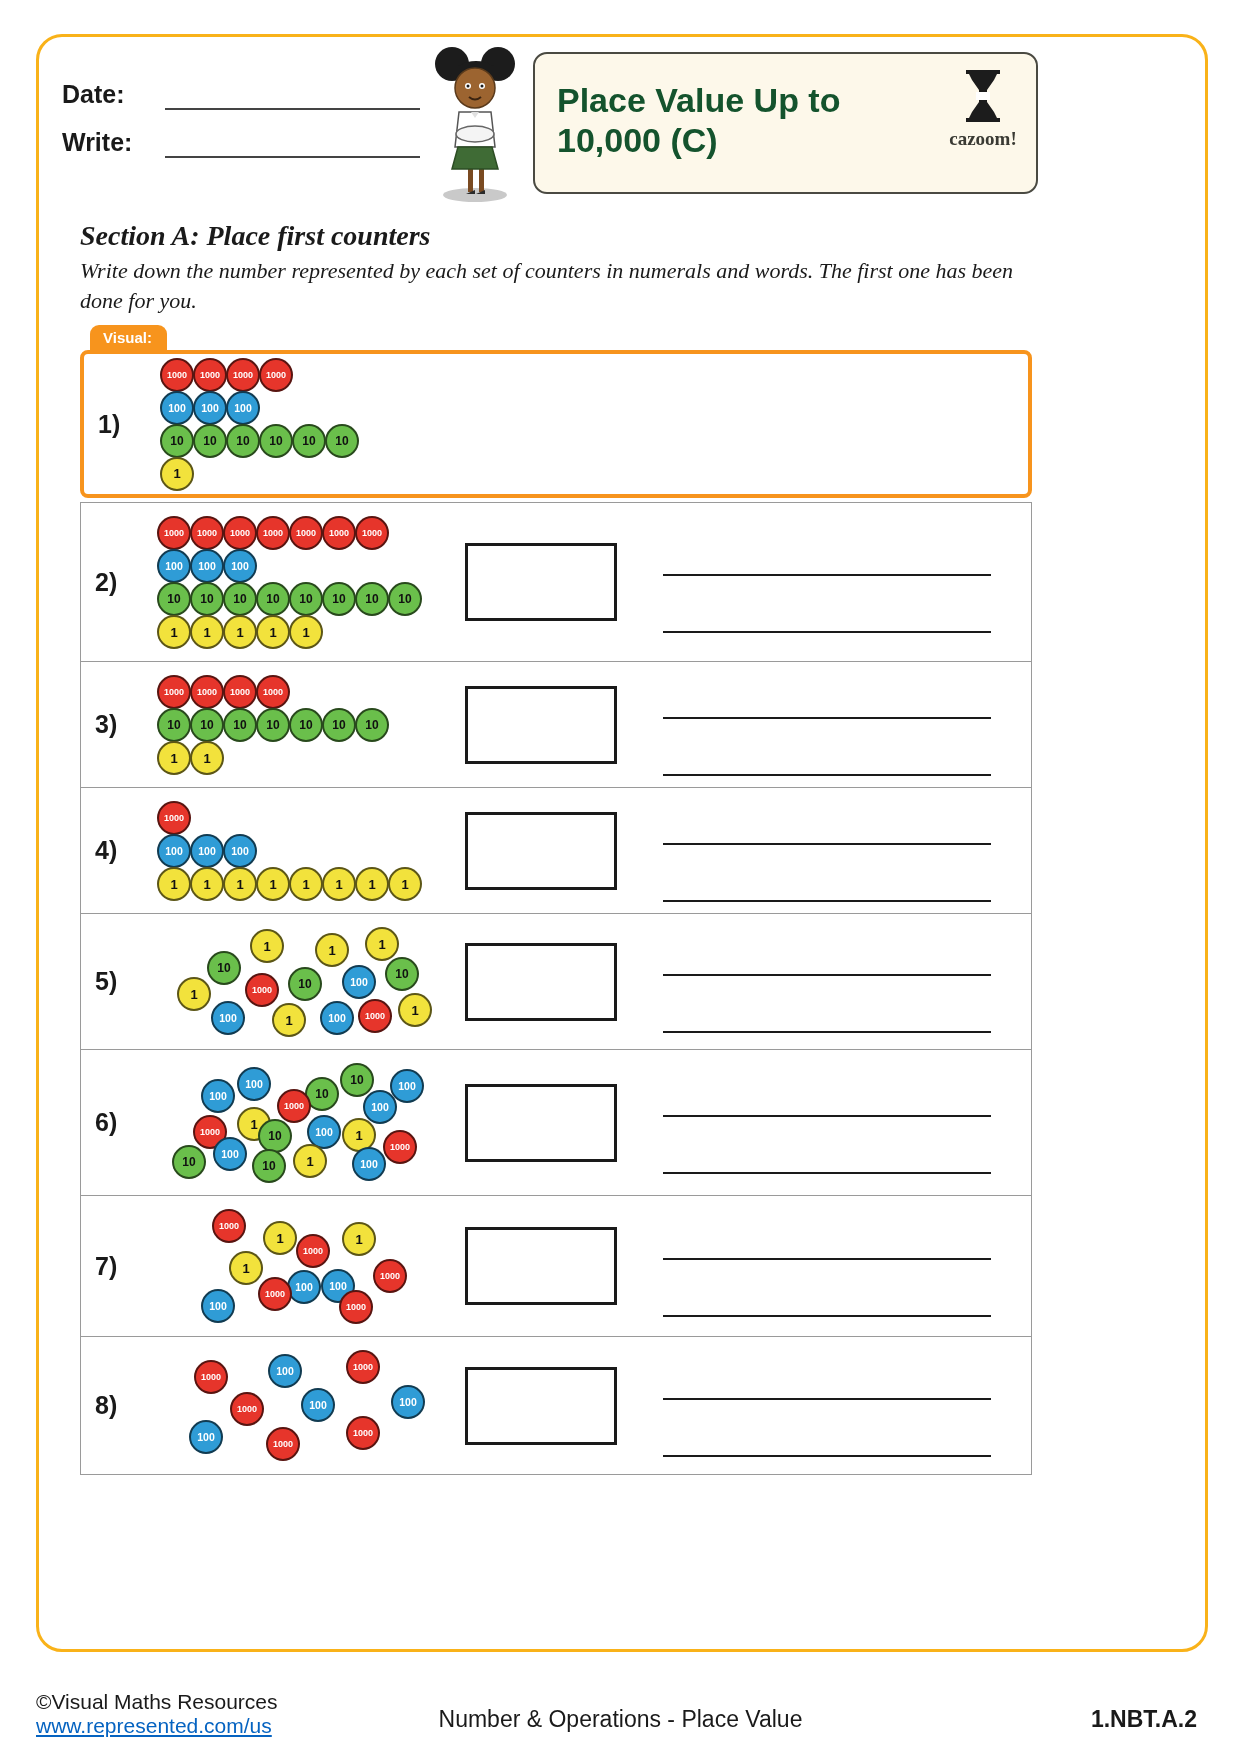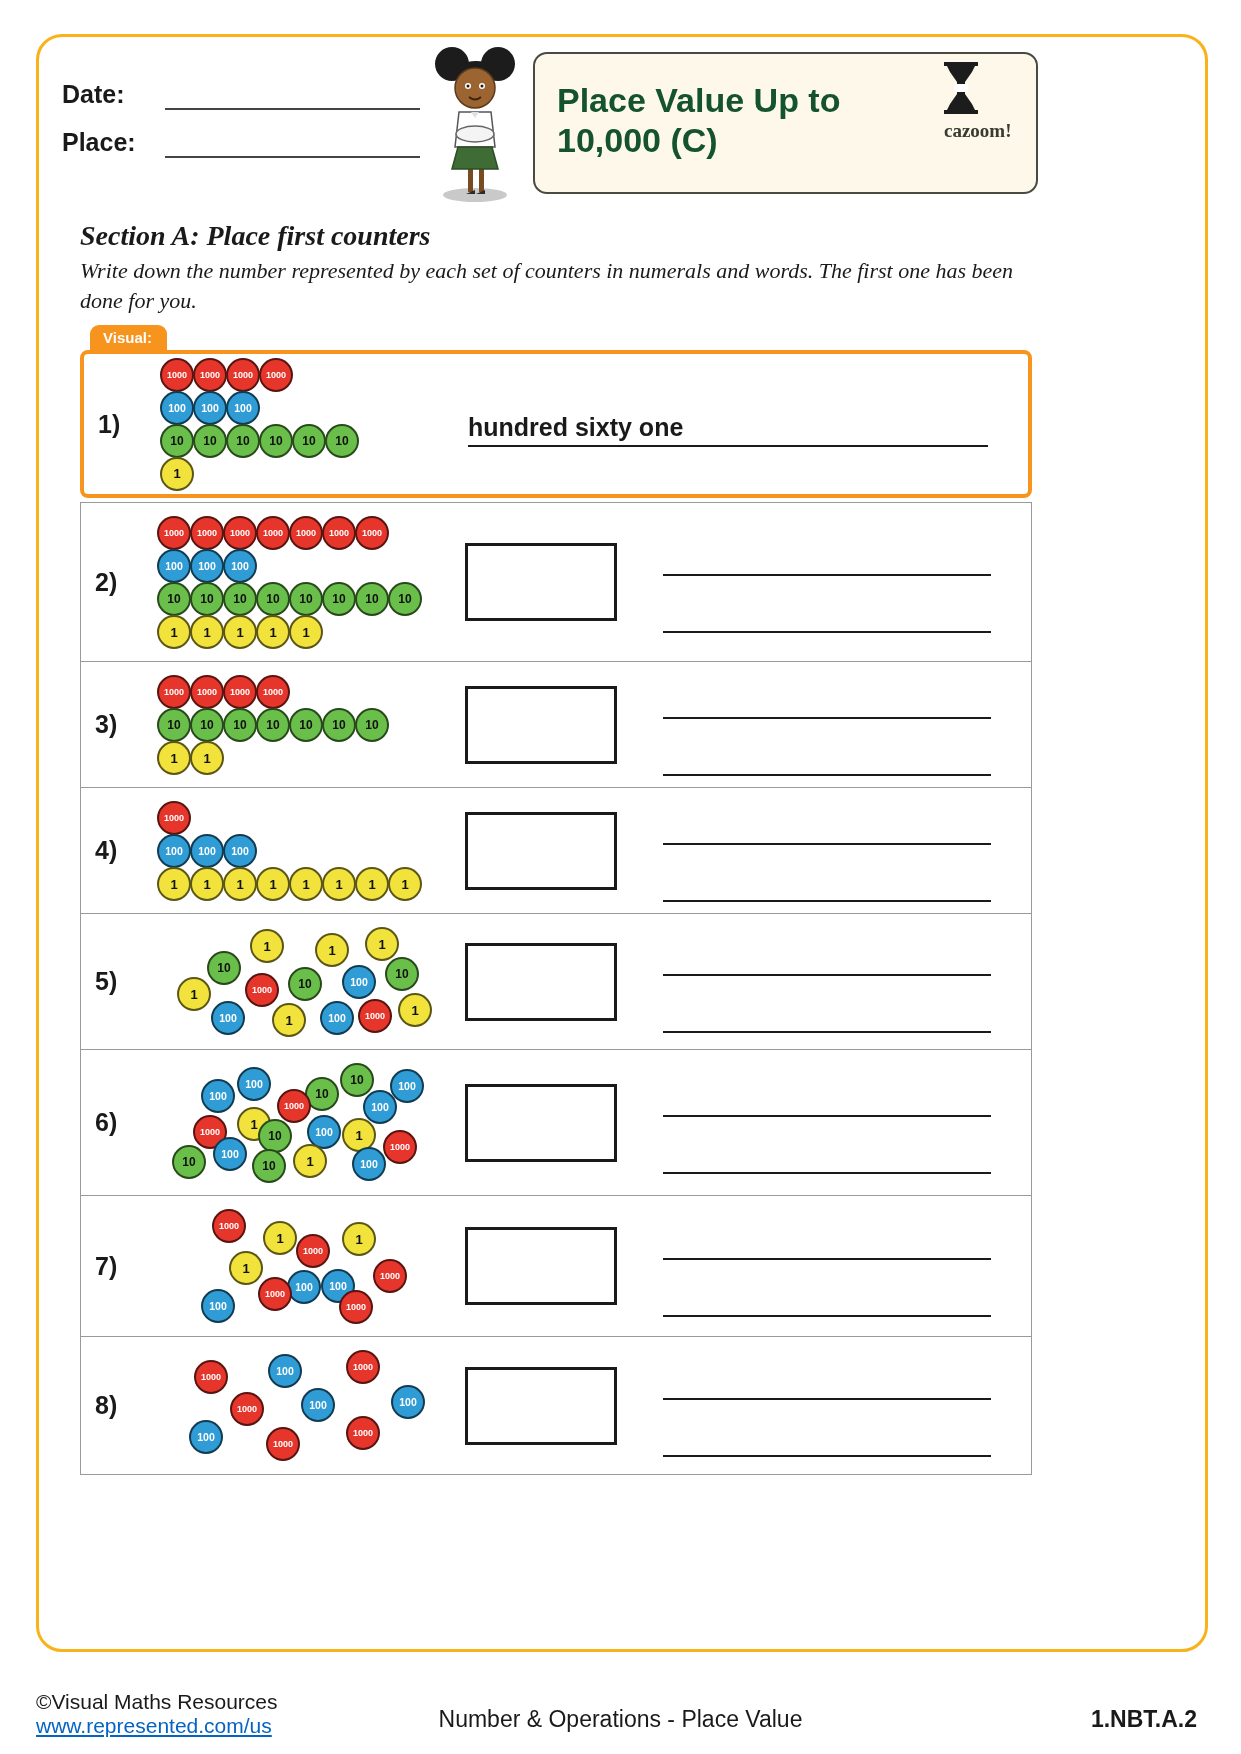--- a/index.html
+++ b/index.html
@@ -9,21 +9,21 @@
   }
   .frame{position:absolute;left:36px;top:34px;width:1166px;height:1612px;
     border:3px solid #f9b219;border-radius:26px;}
   
   .hdr-label{position:absolute;font-size:25px;font-weight:bold;}
   .hdr-line{position:absolute;width:255px;border-bottom:2px solid #444;height:0;}
   .titlebox{position:absolute;left:533px;top:52px;width:505px;height:142px;
     background:#fdf8ea;border:2px solid #4a4a42;border-radius:14px;box-sizing:border-box;}
   .titlebox .title{position:absolute;left:22px;top:26px;width:360px;
     font-size:34px;font-weight:bold;line-height:1.18;color:#14532d;}
-  .logo{position:absolute;right:14px;top:8px;width:78px;text-align:left;}
+  .logo{position:absolute;right:14px;top:16px;width:78px;text-align:center;}
   .logo-text{font-family:"Liberation Serif",serif;font-weight:bold;font-size:19px;color:#3a3a33;margin-top:2px;}
   
   .section-head{position:absolute;left:80px;top:220px;
     font-family:"Liberation Serif",serif;font-style:italic;font-weight:bold;font-size:28px;}
   .instructions{position:absolute;left:80px;top:256px;width:950px;
     font-family:"Liberation Serif",serif;font-style:italic;font-size:22px;line-height:1.35;}
   
   .example-tab{position:absolute;left:90px;top:325px;background:#f7941d;color:#fff;
     font-weight:bold;font-size:15px;padding:4px 15px 4px 13px;border-radius:9px 9px 0 0;}
   .example-box{position:absolute;left:80px;top:350px;width:952px;height:148px;
@@ -52,21 +52,21 @@
   .f-center{position:absolute;left:0;top:1706px;width:100%;text-align:center;font-size:23px;}
   .f-right{position:absolute;right:44px;top:1706px;font-size:23px;font-weight:bold;}
 </style>
 </head>
 <body>
 
 <div class="frame"></div>
 
 <div class="hdr-label" style="left:62px;top:80px;">Date:</div>
 <div class="hdr-line" style="left:165px;top:108px;"></div>
-<div class="hdr-label" style="left:62px;top:128px;">Place:</div>
+<div class="hdr-label" style="left:62px;top:128px;">Write:</div>
 <div class="hdr-line" style="left:165px;top:156px;"></div>
 
 <div style="position:absolute;left:425px;top:42px;">
   <svg width="102" height="162" viewBox="0 0 102 162">
     <ellipse cx="50" cy="153" rx="32" ry="7" fill="#c9c9c9"></ellipse>
     <rect x="43" y="118" width="5" height="32" fill="#7a4a21"></rect>
     <rect x="54" y="118" width="5" height="32" fill="#7a4a21"></rect>
     <path d="M50 148 l-9 4 h9 z" fill="#2b2b2b"></path>
       <path d="M60 148 l-9 4 h9 z" fill="#2b2b2b"></path>
     <circle cx="27" cy="22" r="17" fill="#1c1c1c"></circle>
@@ -115,21 +115,20 @@
         <div class="counter" style="left: 70px; top: 36.5px; background: rgb(47, 156, 214); color: rgb(255, 255, 255); font-size: 10.5px;">100</div>
         <div class="counter" style="left: 4px; top: 69.5px; background: rgb(106, 191, 75); color: rgb(17, 17, 17); font-size: 12px;">10</div>
         <div class="counter" style="left: 37px; top: 69.5px; background: rgb(106, 191, 75); color: rgb(17, 17, 17); font-size: 12px;">10</div>
         <div class="counter" style="left: 70px; top: 69.5px; background: rgb(106, 191, 75); color: rgb(17, 17, 17); font-size: 12px;">10</div>
         <div class="counter" style="left: 103px; top: 69.5px; background: rgb(106, 191, 75); color: rgb(17, 17, 17); font-size: 12px;">10</div>
         <div class="counter" style="left: 136px; top: 69.5px; background: rgb(106, 191, 75); color: rgb(17, 17, 17); font-size: 12px;">10</div>
         <div class="counter" style="left: 169px; top: 69.5px; background: rgb(106, 191, 75); color: rgb(17, 17, 17); font-size: 12px;">10</div>
         <div class="counter" style="left: 4px; top: 102.5px; background: rgb(242, 226, 60); color: rgb(17, 17, 17); font-size: 13px;">1</div>
       </div>
       <div class="words">
-        <div class="wline">hundred sixty one</div>
       </div>
     </div>
   </div>
 
 <div class="ptable" id="ptable">
     <div class="prow" style="height: 159px;">
       <div class="qnum">2)</div>
       <div class="carea">
         <div class="counter" style="left: 4px; top: 13px; background: rgb(230, 53, 43); color: rgb(255, 255, 255); font-size: 9px;">1000</div>
         <div class="counter" style="left: 37px; top: 13px; background: rgb(230, 53, 43); color: rgb(255, 255, 255); font-size: 9px;">1000</div>

